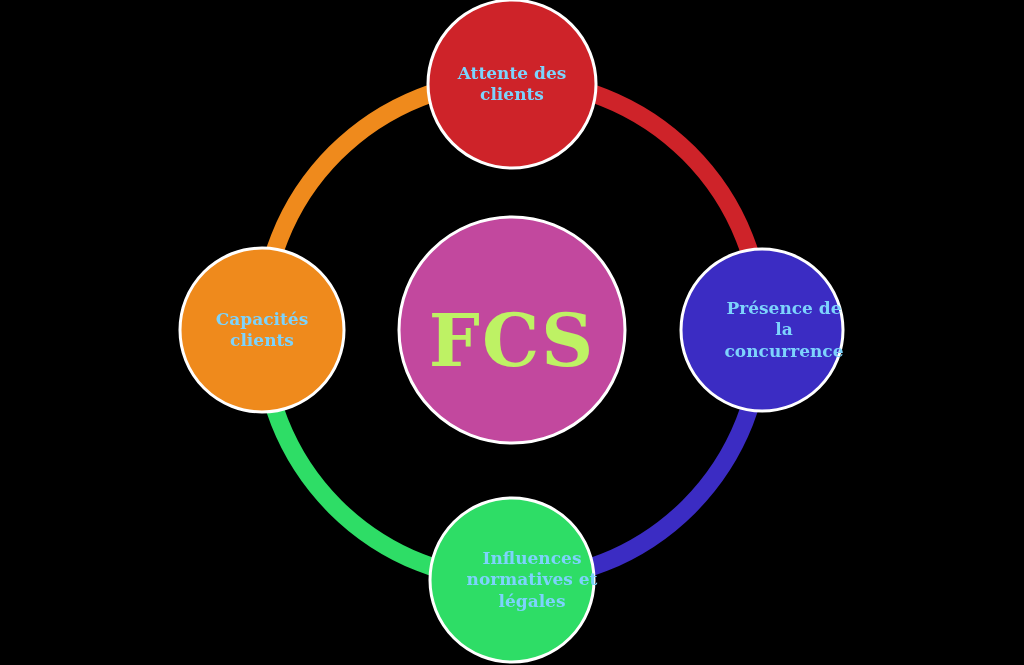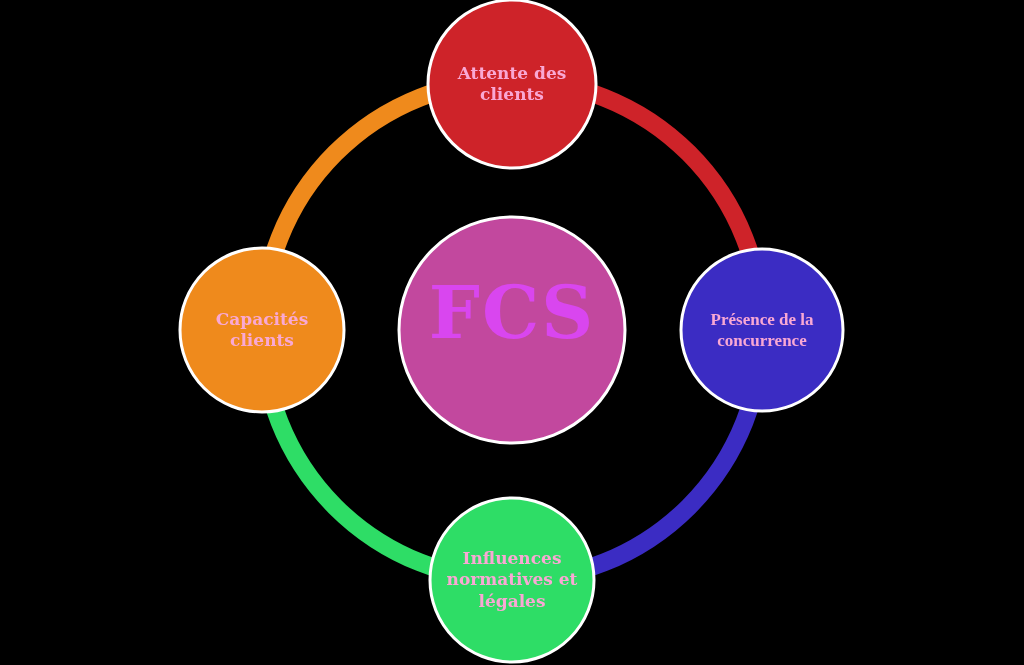--- a/index.html
+++ b/index.html
@@ -18,37 +18,37 @@
   .diagram-svg {
     position: absolute;
     top: 0;
     left: 0;
     width: 1024px;
     height: 665px;
   }
   .node-label {
     position: absolute;
     transform: translate(-50%, -50%);
-    color: #f9a8d4;
+    color: #7dd3fc;
     font-weight: bold;
     font-size: 17px;
     line-height: 1.25;
     text-align: center;
     pointer-events: none;
   }
   .label-top    { left: 512px; top: 84px;  width: 150px; }
-  .label-right  { left: 762px; top: 330px; width: 132px; font-family: Liberation Serif, serif; }
-  .label-bottom { left: 512px; top: 580px; width: 150px; }
+  .label-right  { left: 784px; top: 330px; width: 132px; }
+  .label-bottom { left: 532px; top: 580px; width: 150px; }
   .label-left   { left: 262px; top: 330px; width: 120px; }
   .center-label {
     position: absolute;
     left: 512px;
-    top: 316px;
+    top: 344px;
     transform: translate(-50%, -54%);
-    color: #d946ef;
+    color: #bef264;
     font-weight: bold;
     font-size: 72px;
     letter-spacing: 2px;
     text-align: center;
     pointer-events: none;
   }
 </style>
 </head>
 <body>
 

